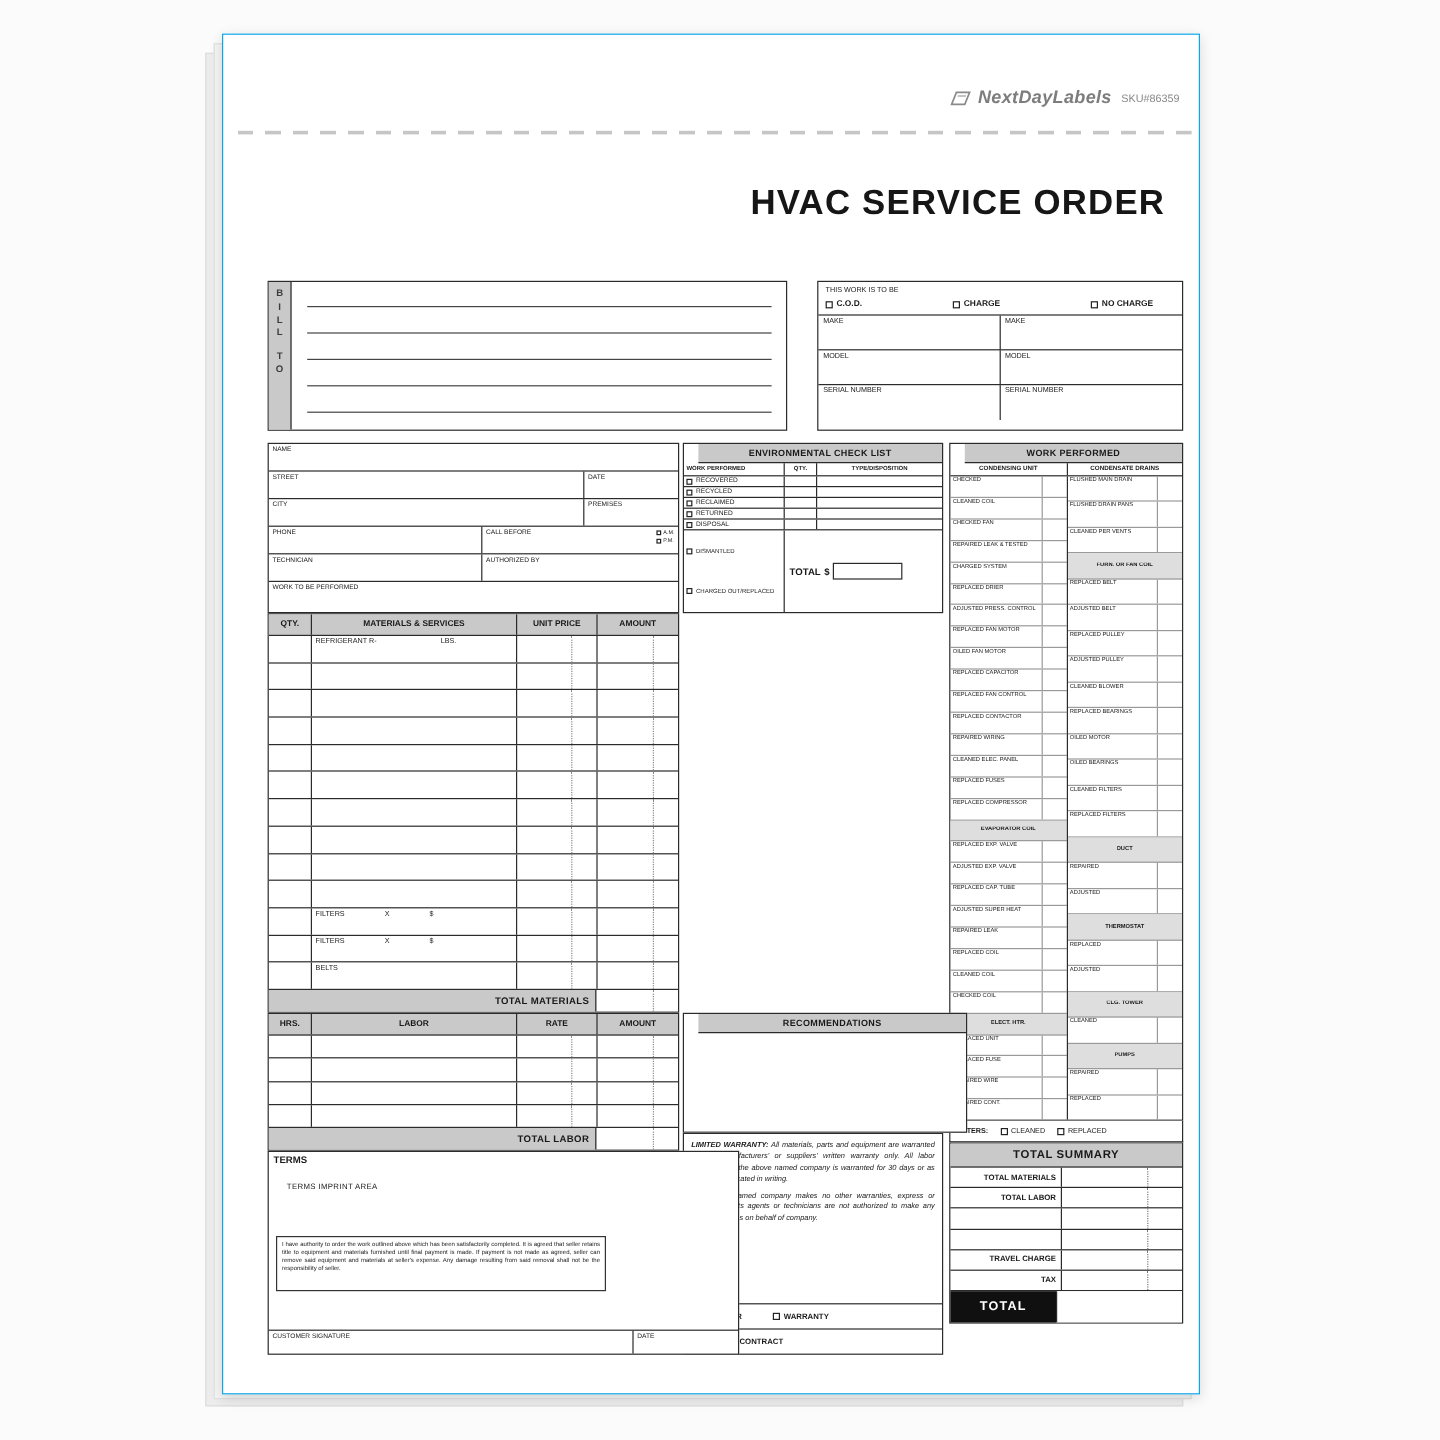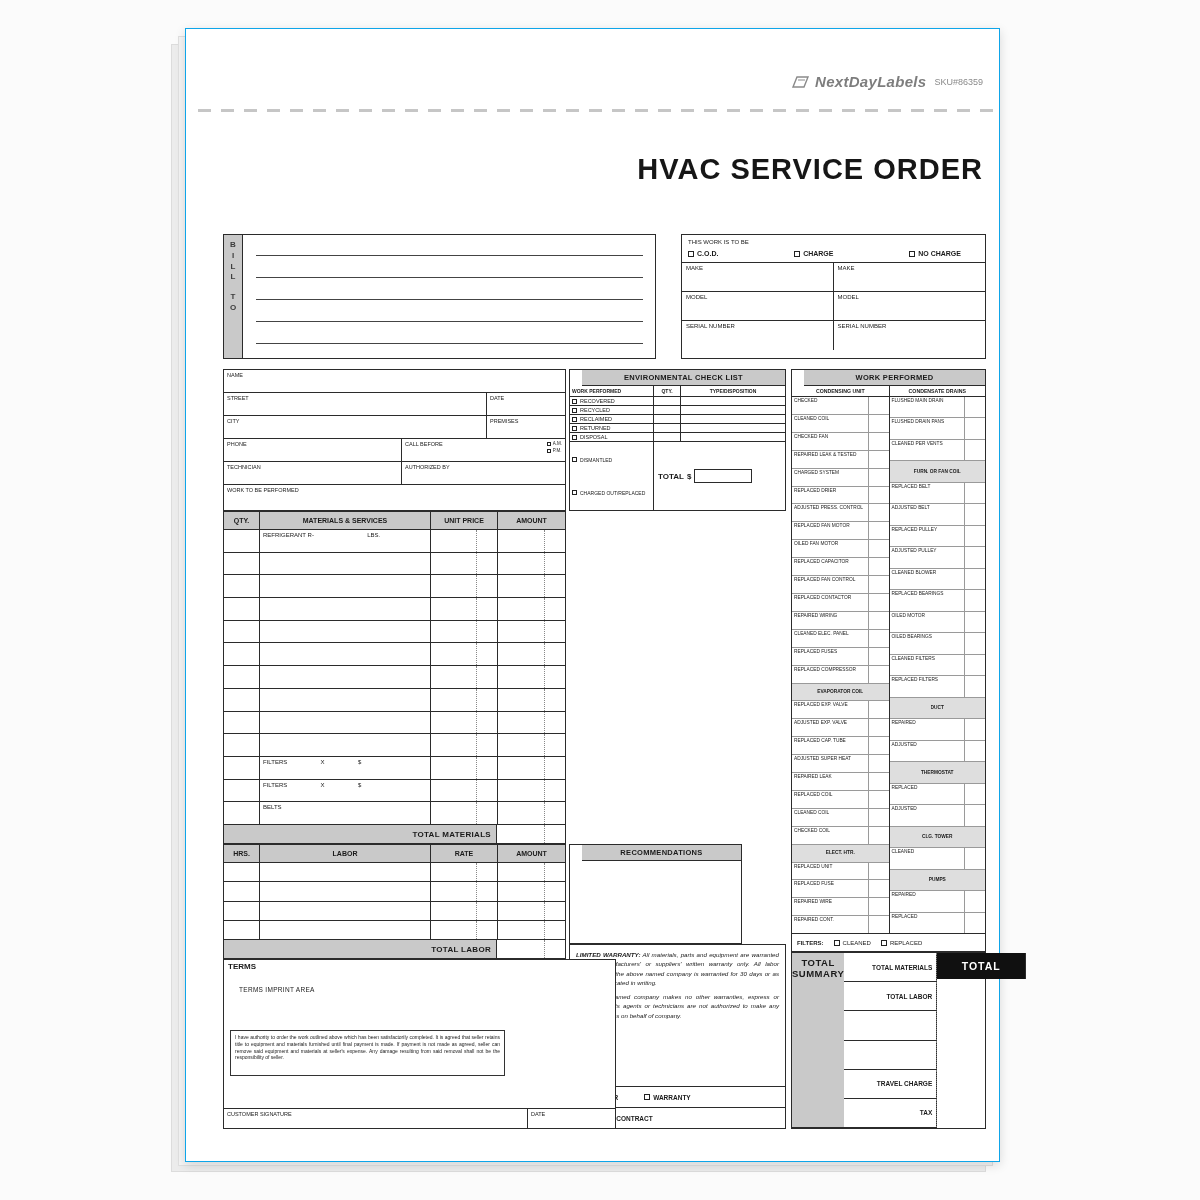--- a/index.html
+++ b/index.html
@@ -9,21 +9,21 @@
   .stack2 { position:absolute; left:171px; top:44px; width:815px; height:1128px; background:#ececec; border:1px solid #dcdcdc; }
   .stack1 { position:absolute; left:178px; top:36px; width:815px; height:1130px; background:#f5f5f5; border:1px solid #e0e0e0; }
   .sheet  { position:absolute; left:185px; top:28px; width:815px; height:1134px; background:#ffffff; border:1px solid #0ea5e9; box-shadow:0 3px 10px rgba(0,0,0,.14); }
 
   
   .logo { position:absolute; right:16px; top:44px; display:flex; align-items:center; gap:5px; }
   .logo .brand { font-size:15px; font-weight:bold; font-style:italic; color:#7d7d7d; letter-spacing:.3px; }
   .logo .sku { font-size:9px; color:#8a8a8a; margin-left:3px; }
   .perf { position:absolute; left:12px; right:6px; top:80px; height:3px;
           background:repeating-linear-gradient(90deg,#c6c6c6 0 13px, transparent 13px 23px); }
-  .title { position:absolute; right:16px; top:124px; font-size:29px; font-weight:600; letter-spacing:1px; color:#161616; }
+  .title { position:absolute; right:28px; top:124px; font-size:29px; font-weight:600; letter-spacing:1px; color:#161616; }
 
   .box { position:absolute; border:1.5px solid var(--line); background:#fff; }
   .graybar { background:var(--gray); border-bottom:1px solid var(--line); font-weight:bold; text-align:center; font-size:7.5px; padding:3px 2px; letter-spacing:.3px;margin-left:12px; }
   .cb { display:inline-block; width:6px; height:6px; border:1px solid #222; background:#fff; flex:none; margin-right:3px; vertical-align:middle; }
   .cb.sm { width:5px; height:5px; }
 
   
   .billto { left:37px; top:205px; width:433px; height:125px; }
   .billto-tab { position:absolute; left:0; top:0; bottom:0; width:19px; background:var(--gray); border-right:1px solid var(--line); display:flex; flex-direction:column; align-items:center; padding-top:5px; }
   .billto-tab span { font-size:8px; font-weight:bold; color:#3c3c3c; line-height:1.35; }
@@ -104,42 +104,42 @@
   .total-row .tl { flex:1; background:var(--gray); border-right:1px solid var(--line); display:flex; align-items:center; justify-content:flex-end; padding-right:5px; font-weight:bold; letter-spacing:.3px; }
   .total-row .ta { width:68px; position:relative; }
 
   .materials { left:37px; top:482px; width:343px; height:333px; display:flex; flex-direction:column; }
   .mat-body { flex:1; display:flex; flex-direction:column; }
   .labor { left:37px; top:815px; width:343px; height:115px; display:flex; flex-direction:column; }
   .labor-body { flex:1; display:flex; flex-direction:column; }
 
   
   .desc { left:383px; top:482px; width:217px; height:333px; display:flex; flex-direction:column; }
-  .recs { left:383px; top:815px; width:173px; height:100px; display:flex; flex-direction:column; }
+  .recs { left:383px; top:815px; width:237px; height:100px; display:flex; flex-direction:column; }
   .panel-body { flex:1; }
 
   
   .warranty { left:383px; top:915px; width:217px; height:185px; display:flex; flex-direction:column; }
   .warr-text { flex:1; padding:5px 6px; font-size:6.2px; font-style:italic; text-align:justify; line-height:1.5; }
   .warr-text .lead { font-weight:bold; }
   .warr-text p + p { margin-top:5px; }
   .warr-checks { border-top:1px solid var(--line); height:21px; display:flex; align-items:center; gap:26px; padding:0 7px; font-size:6.5px; }
   .warr-checks .fo { display:flex; align-items:center; font-weight:bold; }
 
   
   .terms { left:37px; top:930px; width:393px; height:170px; }
   .terms-label { position:absolute; left:4px; top:2px; font-size:8px; font-weight:bold; }
   .terms-imprint { position:absolute; left:15px; top:26px; font-size:6.5px; letter-spacing:.3px; }
   .terms-legal { position:absolute; left:6px; right:110px; top:70px; height:46px; border:1px solid #333; padding:3px 4px; font-size:5px; line-height:1.35; text-align:justify; }
   .terms-sign { position:absolute; left:0; right:0; bottom:0; height:20px; border-top:1px solid var(--line); display:flex; font-size:5.5px; }
   .terms-sign .sig { flex:1; padding:2px 3px; }
   .terms-sign .dt { width:88px; border-left:1px solid var(--line); padding:2px 3px; }
 
   
-  .summary { left:605px; top:923px; width:195px; height:177px; display:flex; }
+  .summary { left:605px; top:923px; width:195px; height:151px; display:flex; flex-direction:column; }
   .sum-title { background:var(--gray); border-bottom:1.5px solid var(--line); font-weight:bold; font-size:9.5px; text-align:center; padding:4px 0; letter-spacing:.5px; }
   .sum-rows { flex:1; display:flex; flex-direction:column; }
   .sum-row { flex:1; display:flex; border-bottom:1px solid var(--line); min-height:0; }
   .sum-label { width:92px; display:flex; align-items:center; justify-content:flex-end; text-align:right; padding-right:4px; font-size:6.5px; font-weight:bold; line-height:1.1; }
   .sum-amount { flex:1; border-left:1px solid var(--line); position:relative; }
   .sum-amount::after { content:""; position:absolute; top:0; bottom:0; right:28%; border-left:1px dotted #777; }
   .sum-total { display:flex; height:26px; }
   .sum-total .black { width:88px; background:#101010; color:#fff; font-weight:bold; font-size:10.5px; display:flex; align-items:center; justify-content:center; letter-spacing:1px; }
   .sum-total .amt { flex:1; background:#fff; border-left:1px solid var(--line); }
 </style>

